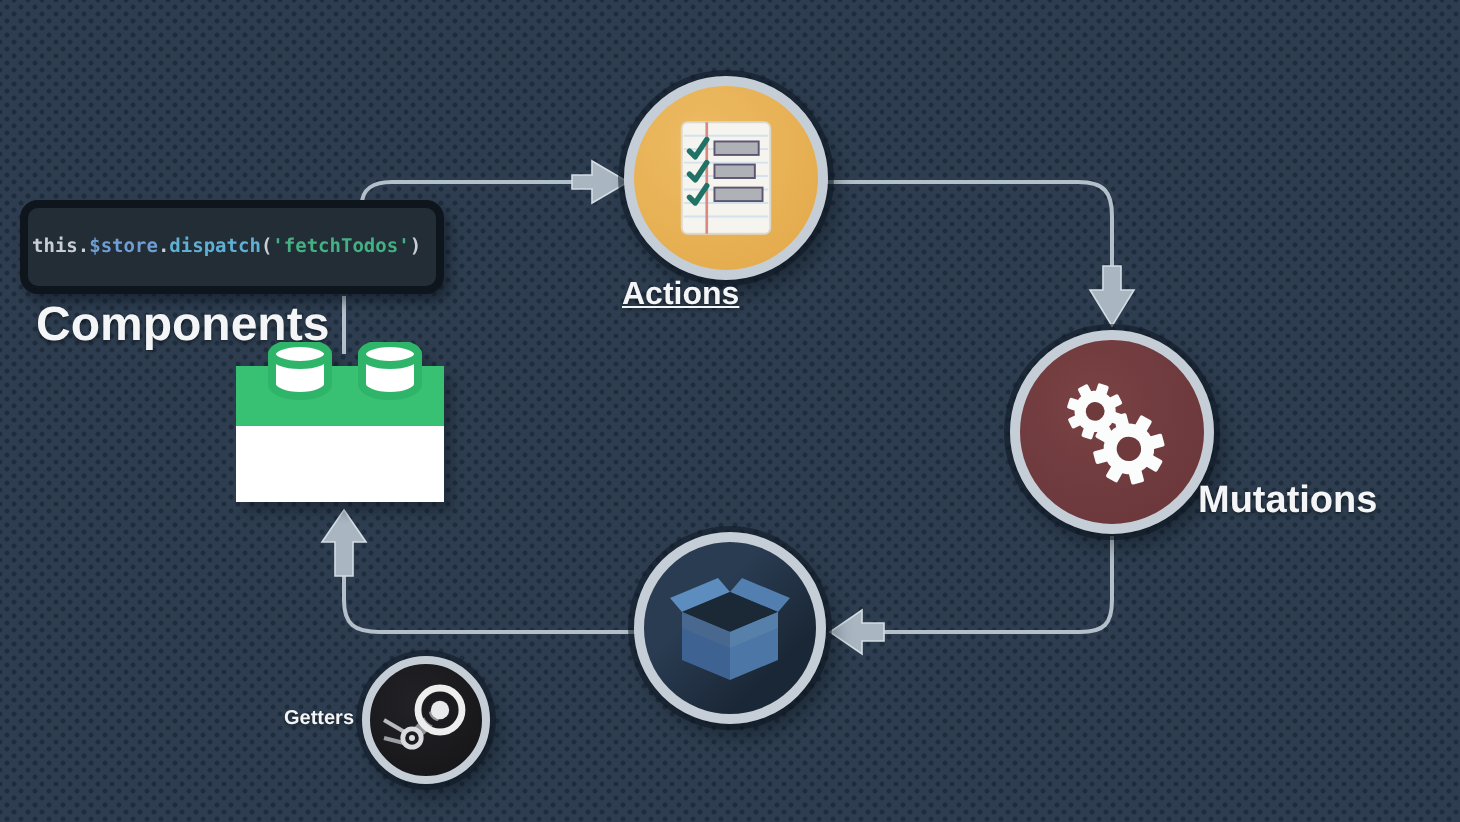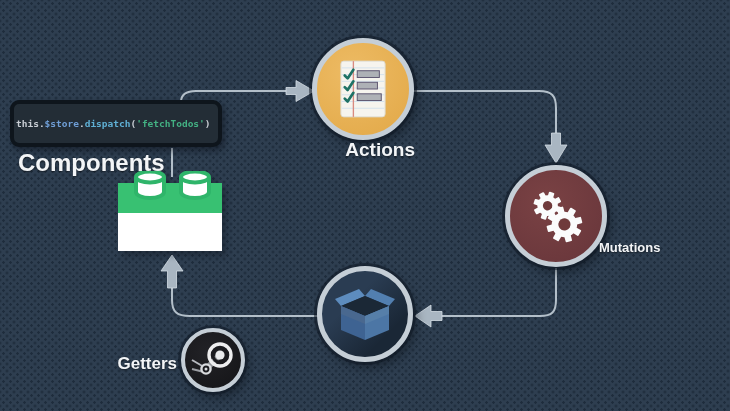--- a/index.html
+++ b/index.html
@@ -30,24 +30,24 @@
   .tok-plain{color:#c9ced4;}
   .tok-var{color:#6f9ed6;}
   .tok-fn{color:#5fb0d5;}
   .tok-str{color:#43b183;text-align:right;}
 
   .lbl{
     position:absolute;color:#f3f5f7;font-weight:bold;
     text-shadow:0 1px 2px rgba(0,0,0,.5);
   }
   .lbl-components{left:18px;top:149px;font-size:24px;}
-  .lbl-actions{left:311px;top:139px;width:104px;text-align:right;font-size:19px;}
-  .lbl-mutations{left:599px;top:240px;font-size:13px;}
+  .lbl-actions{left:311px;top:139px;width:104px;text-align:left;font-size:16px;text-decoration:underline;}
+  .lbl-mutations{left:599px;top:240px;font-size:19px;}
   .lbl-state{left:317px;top:364px;width:96px;text-align:center;font-size:26px;}
-  .lbl-getters{left:103px;top:354px;width:74px;text-align:right;font-size:17px;}
+  .lbl-getters{left:103px;top:354px;width:74px;text-align:right;font-size:10px;}
 
   .node{
     position:absolute;border-radius:50%;box-sizing:border-box;
     border:5px solid #c5ced6;display:flex;align-items:center;justify-content:center;
     box-shadow:0 0 0 3px rgba(14,24,36,.55), 4px 6px 10px rgba(5,10,16,.4);
   }
   .node-actions{left:312px;top:38px;width:102px;height:102px;
     background:radial-gradient(circle at 38% 32%, #edbb64, #e2a847);}
   .node-mutations{left:505px;top:165px;width:102px;height:102px;
     background:radial-gradient(circle at 40% 35%, #7a4244, #67353a);}

